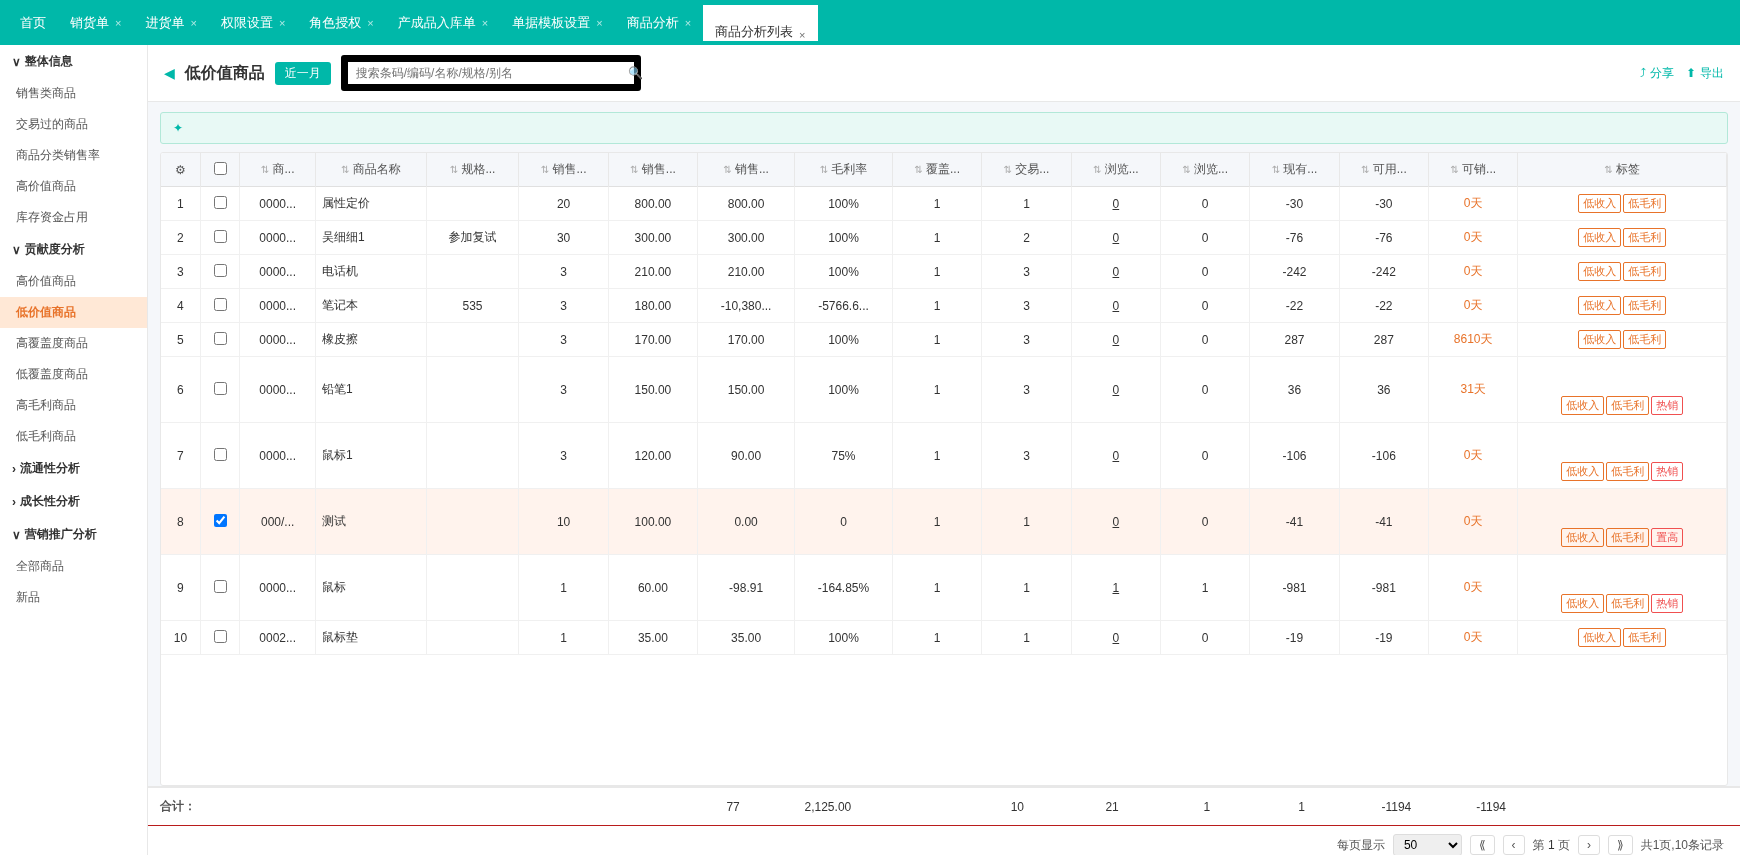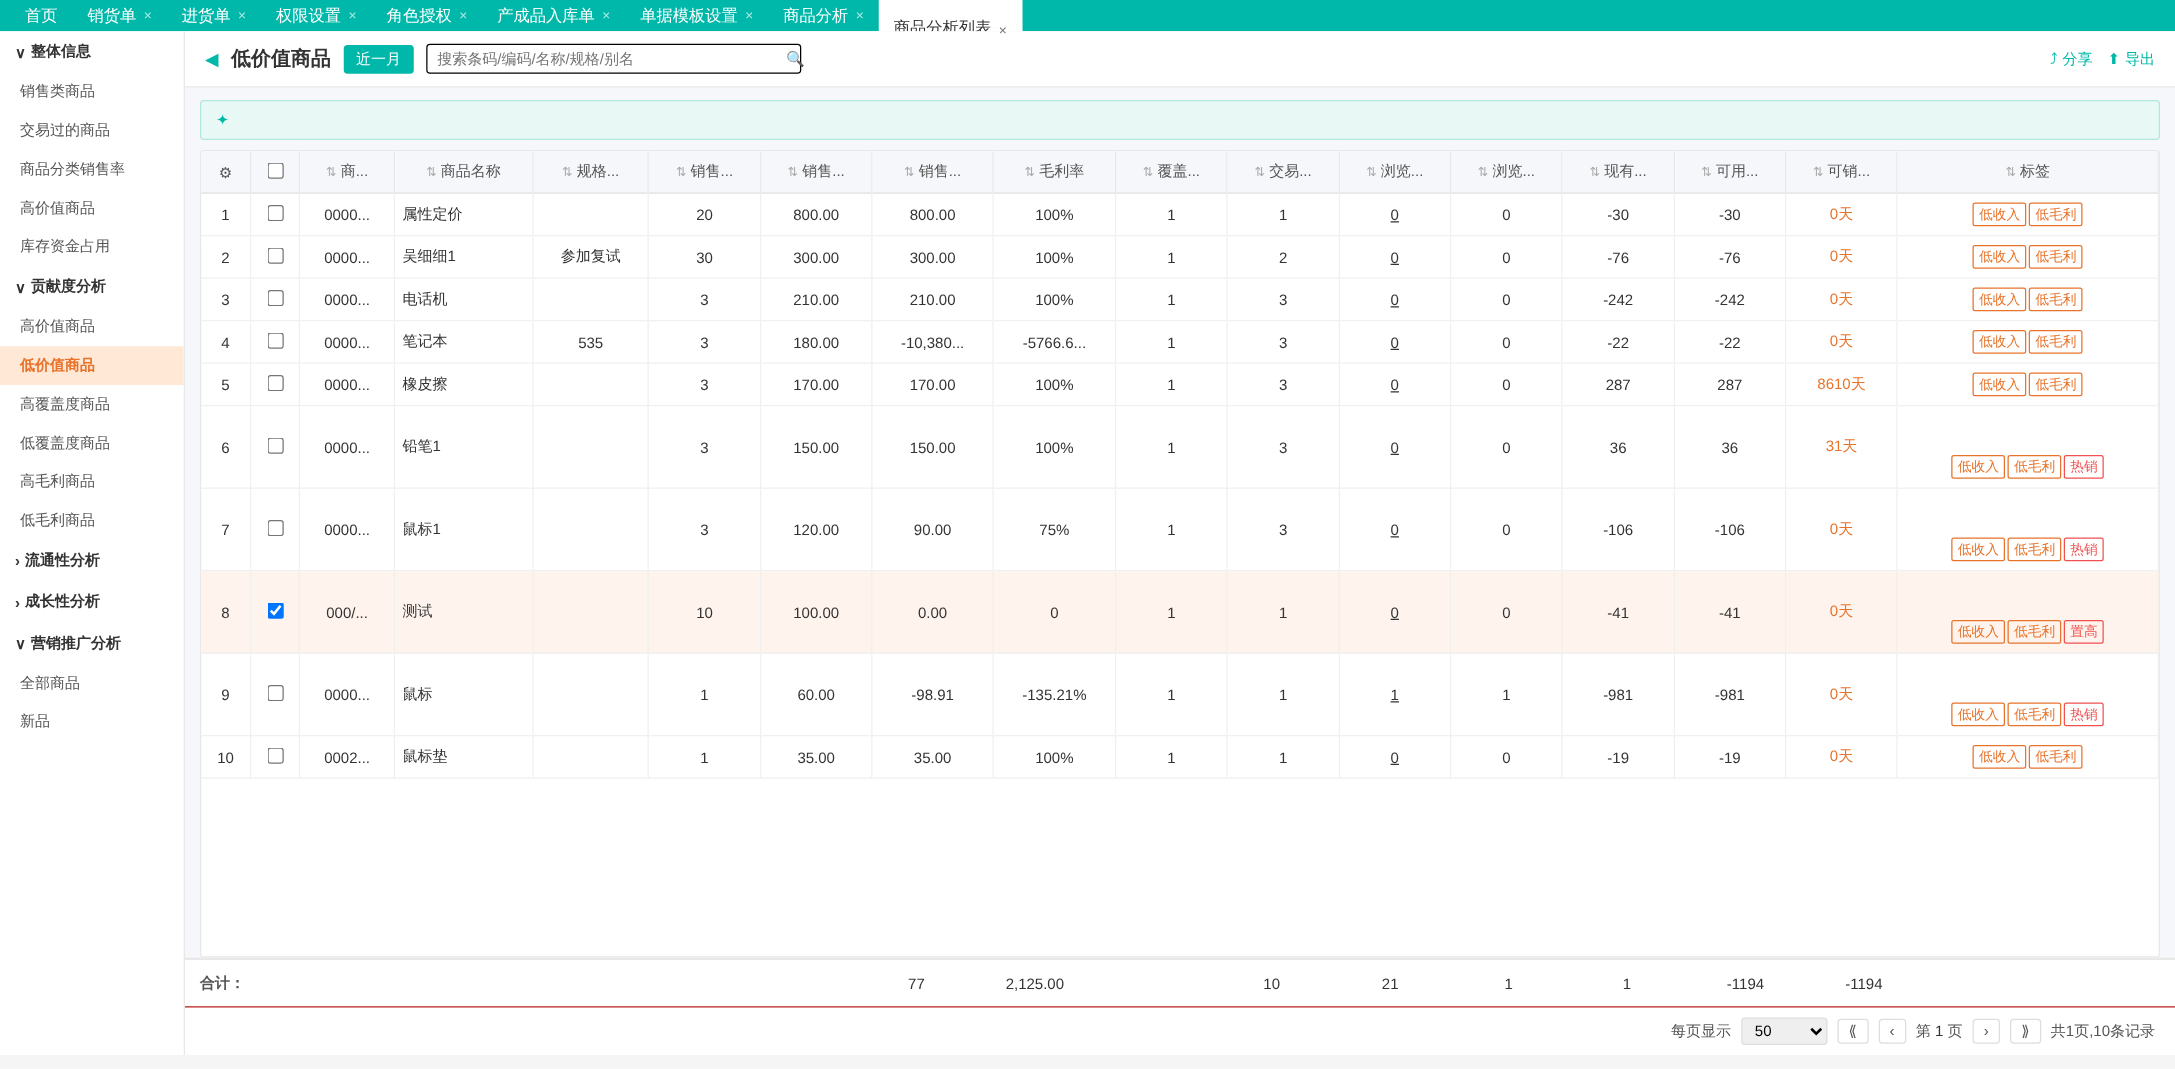--- a/index.html
+++ b/index.html
@@ -1,21 +1,21 @@
 <!DOCTYPE html>
 <html><head>
   <meta charset="utf-8">
   <style>
     * { box-sizing: border-box; margin: 0; padding: 0; font-family: 'Microsoft YaHei', Arial, sans-serif; font-size: 12px; }
     body { background: #f5f5f5; overflow: hidden; }
 
     
     .top-nav {
       background: #00b8a9;
-      height: 25px;
+      height: 45px;
       display: flex;
       align-items: center;
       padding: 0 8px;
       gap: 0;
     }
     .nav-item {
       color: #fff;
       padding: 0 12px;
       height: 36px;
       display: flex;
@@ -98,21 +98,21 @@
       background: #00b8a9;
       color: #fff;
       border: none;
       padding: 3px 10px;
       border-radius: 3px;
       cursor: pointer;
       font-size: 12px;
     }
     .search-box {
       flex: 1;
-      border: 1px solid #000000;
+      border: 7px solid #000000;
       border-radius: 3px;
       padding: 4px 30px 4px 8px;
       font-size: 12px;
       color: #999;
       outline: none;
       max-width: 300px;
     }
     .search-icon { color: #00b8a9; margin-left: -22px; }
     .header-right {
       margin-left: auto;
@@ -494,21 +494,21 @@
             </tr>
             <tr>
               <td>9</td>
               <td><input type="checkbox" style=""></td>
               <td>0000...</td>
               <td class="left">鼠标</td>
               <td></td>
               <td>1</td>
               <td>60.00</td>
               <td>-98.91</td>
-              <td>-135.21%</td>
+              <td>-164.85%</td>
               <td>1</td>
               <td>1</td>
               <td><span class="underline">1</span></td>
               <td>1</td>
               <td>-981</td>
               <td>-981</td>
               <td style="color: rgb(232, 115, 42);">0天</td>
               <td><span class="tag tag-orange">低收入</span><span class="tag tag-orange">低毛利</span><span class="tag tag-red">热销</span></td>
             </tr>
             <tr>

